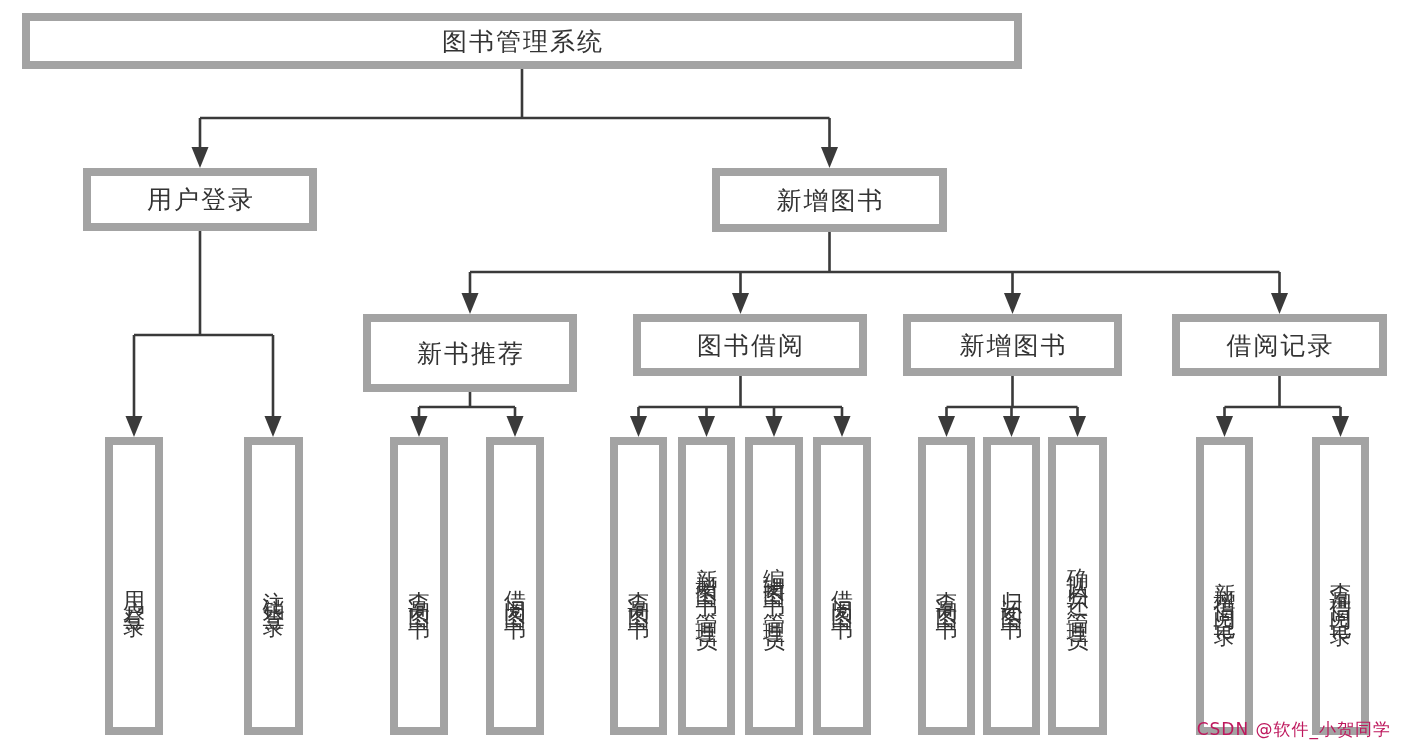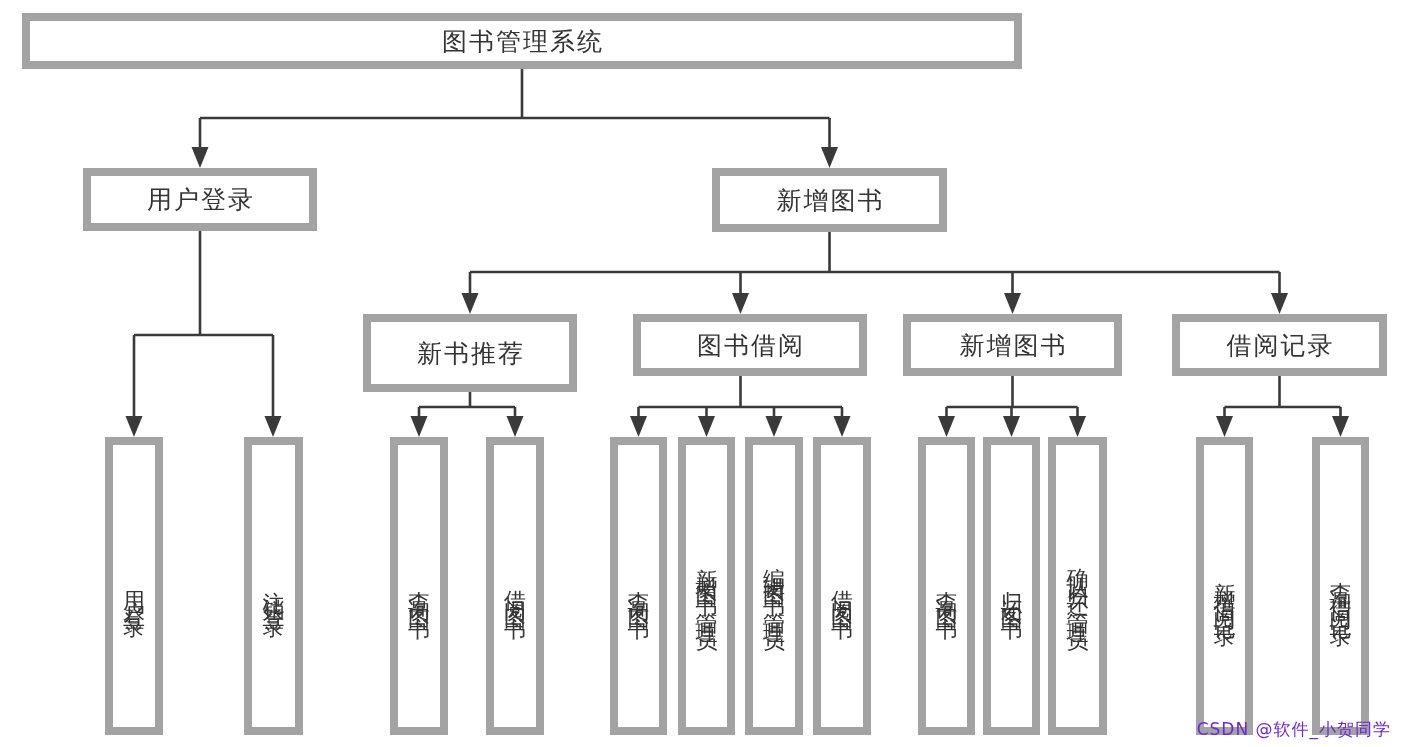--- a/index.html
+++ b/index.html
@@ -46,21 +46,21 @@
     line-height: 1;
     letter-spacing: 9px;
     margin-bottom: -9px;
     white-space: nowrap;
   }
   #watermark {
     position: absolute;
     right: 14px;
     bottom: 6px;
     font-size: 17px;
-    color: #6d28d9;
+    color: #be185d;
     letter-spacing: 1px;
     white-space: nowrap;
   }
 </style>
 </head>
 <body>
 
 <div id="canvas">
 
   <svg id="connectors" viewBox="0 0 1405 747" xmlns="http://www.w3.org/2000/svg">

